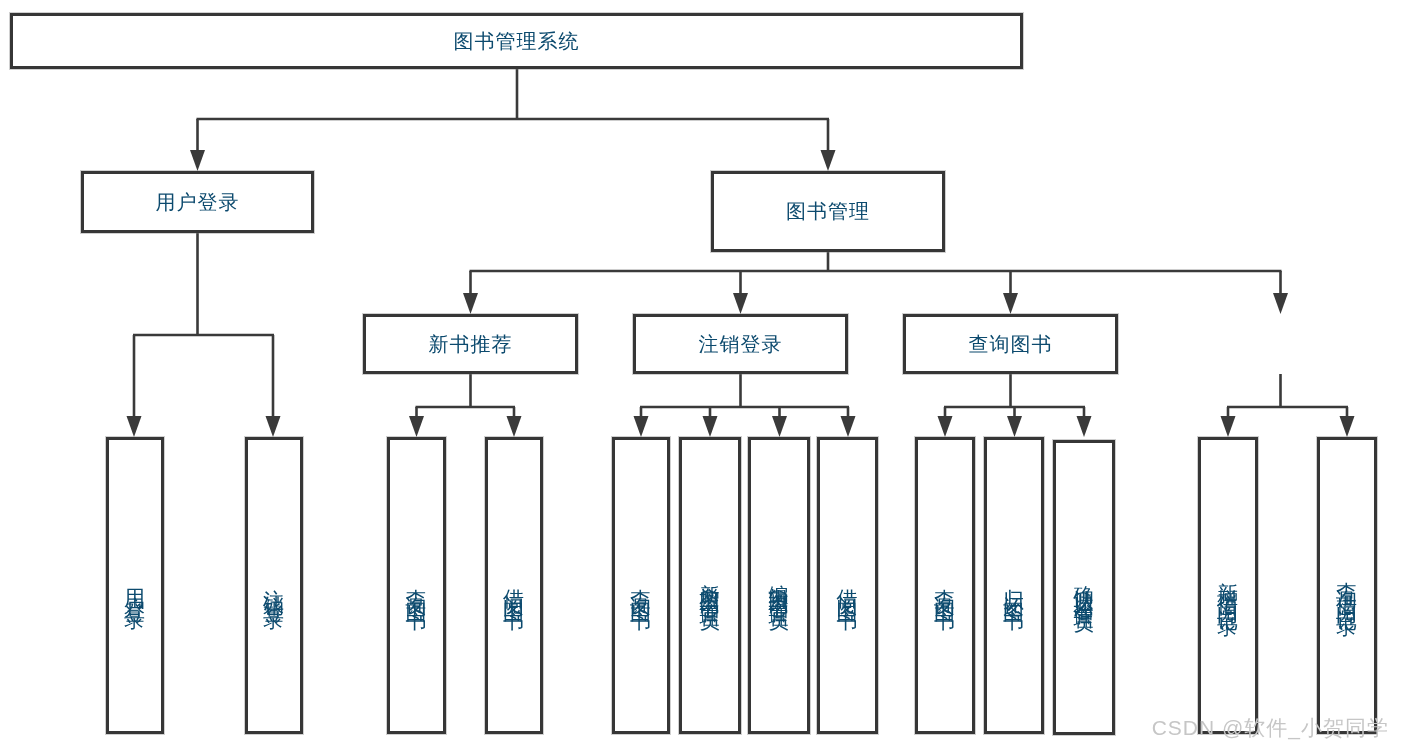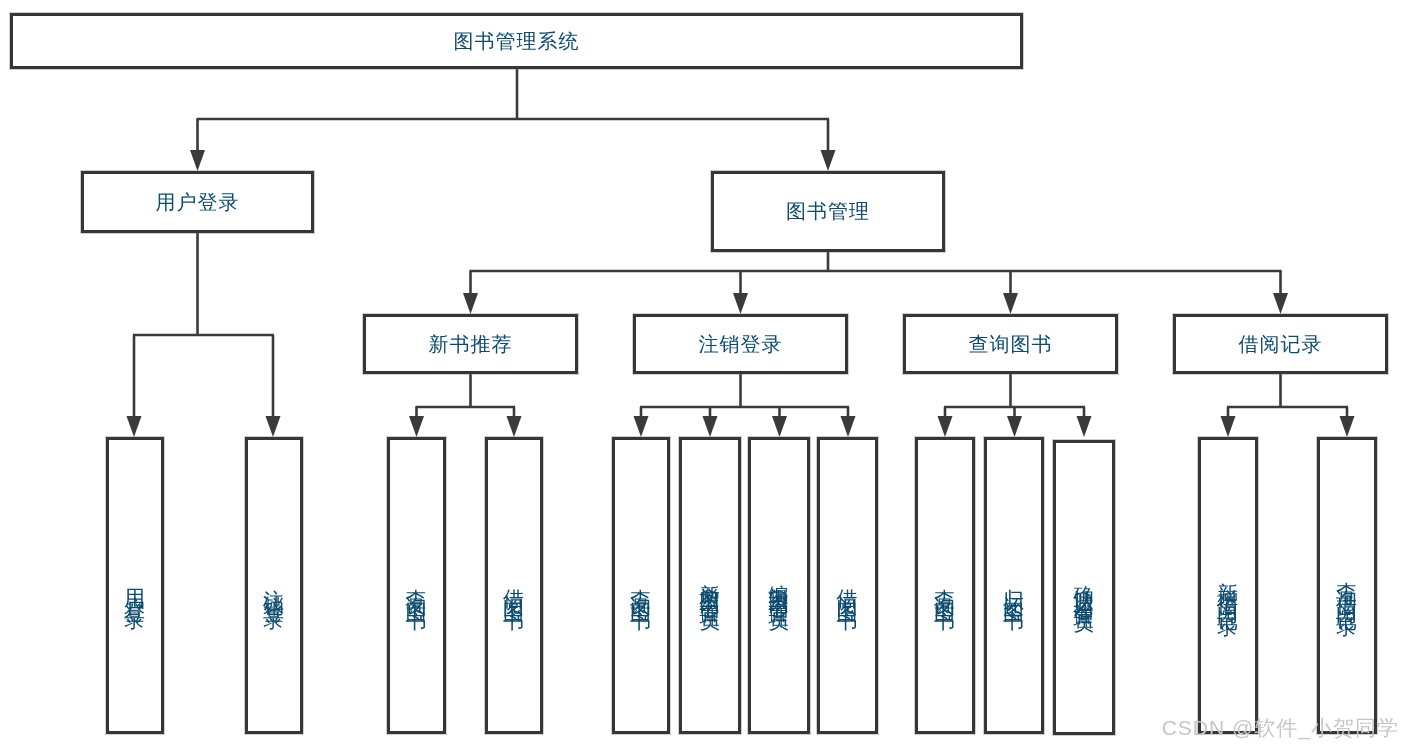--- a/index.html
+++ b/index.html
@@ -34,21 +34,21 @@
     writing-mode: vertical-lr;
     font-size: 21px;
     letter-spacing: 7px;
     line-height: 1;
     text-align: center;
   }
   .node.v.long { font-size: 20px; letter-spacing: 4px; }
   #watermark {
     position: absolute;
     top: 714px;
-    right: 6px;
+    right: 16px;
     z-index: 3;
     font-size: 21px;
     color: #c6c6c6;
     letter-spacing: 1px;
     white-space: nowrap;
   }
 </style>
 </head>
 <body>
 
@@ -128,21 +128,20 @@
   </svg>
 
   <div class="node h" style="left:10px; top:13px; width:1013px; height:56px;">图书管理系统</div>
 
   <div class="node h" style="left:81px; top:171px; width:233px; height:62px;">用户登录</div>
   <div class="node h" style="left:711px; top:171px; width:234px; height:81px;">图书管理</div>
 
   <div class="node h" style="left:363px; top:314px; width:215px; height:60px;">新书推荐</div>
   <div class="node h" style="left:633px; top:314px; width:215px; height:60px;">注销登录</div>
   <div class="node h" style="left:903px; top:314px; width:215px; height:60px;">查询图书</div>
-  <div class="node h" style="left:1173px; top:314px; width:215px; height:60px;">借阅记录</div>
 
   <div class="node v" style="left:106px; top:437px; width:58px; height:297px;">用户登录</div>
   <div class="node v" style="left:245px; top:437px; width:58px; height:297px;">注销登录</div>
 
   <div class="node v" style="left:387px; top:437px; width:59px; height:297px;">查询图书</div>
   <div class="node v" style="left:485px; top:437px; width:58px; height:297px;">借阅图书</div>
 
   <div class="node v" style="left:612px; top:437px; width:58px; height:297px;">查询图书</div>
   <div class="node v long" style="left:679px; top:437px; width:62px; height:297px;">新增图书（管理员）</div>
   <div class="node v long" style="left:748px; top:437px; width:62px; height:297px;">编辑图书（管理员）</div>

